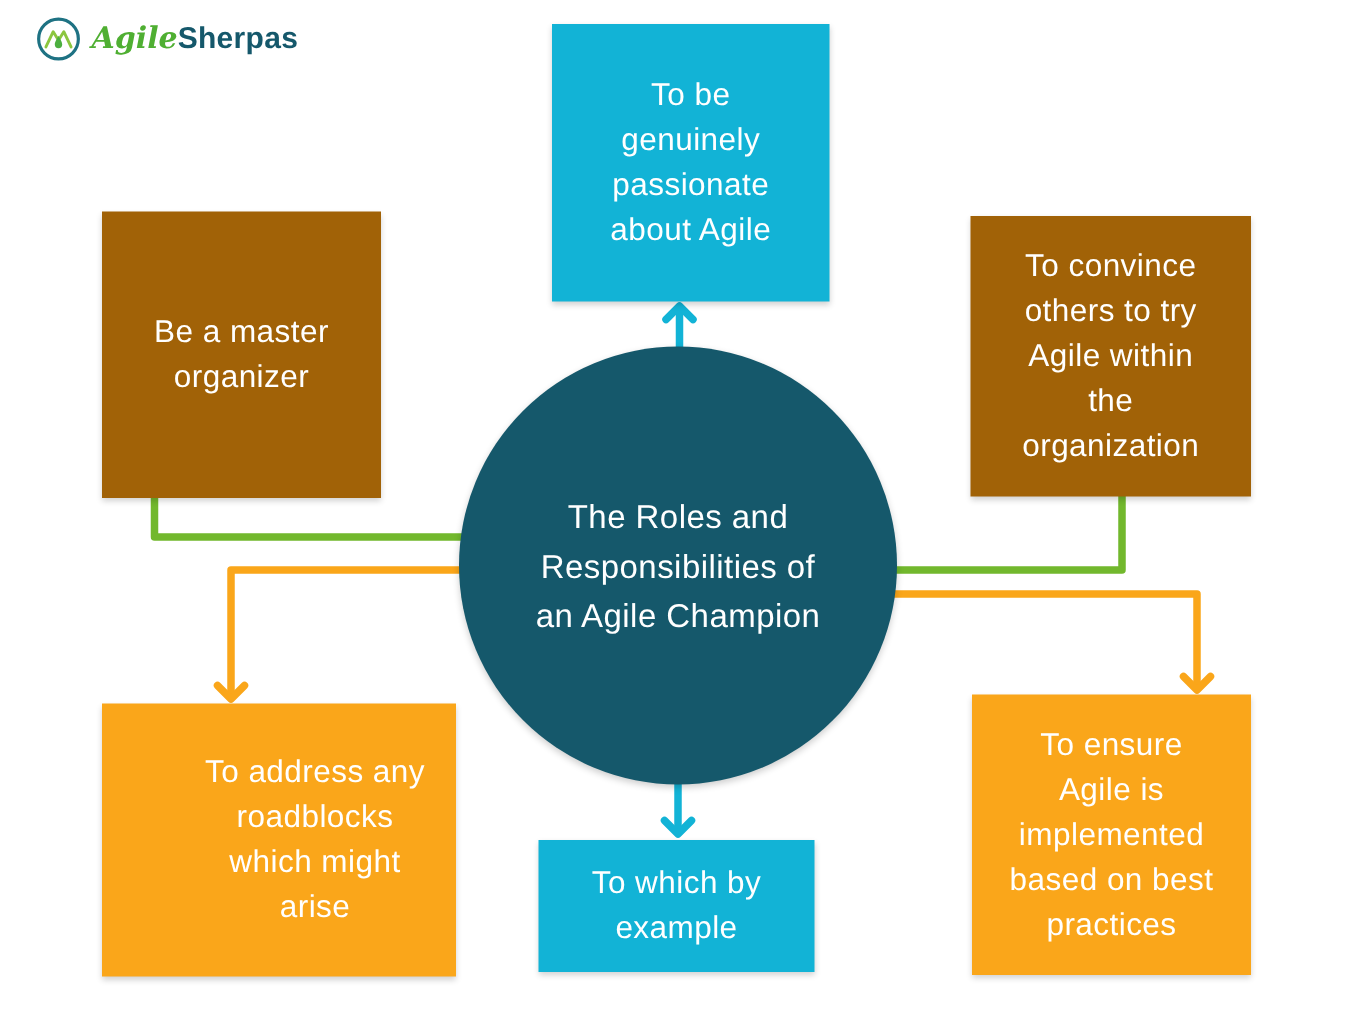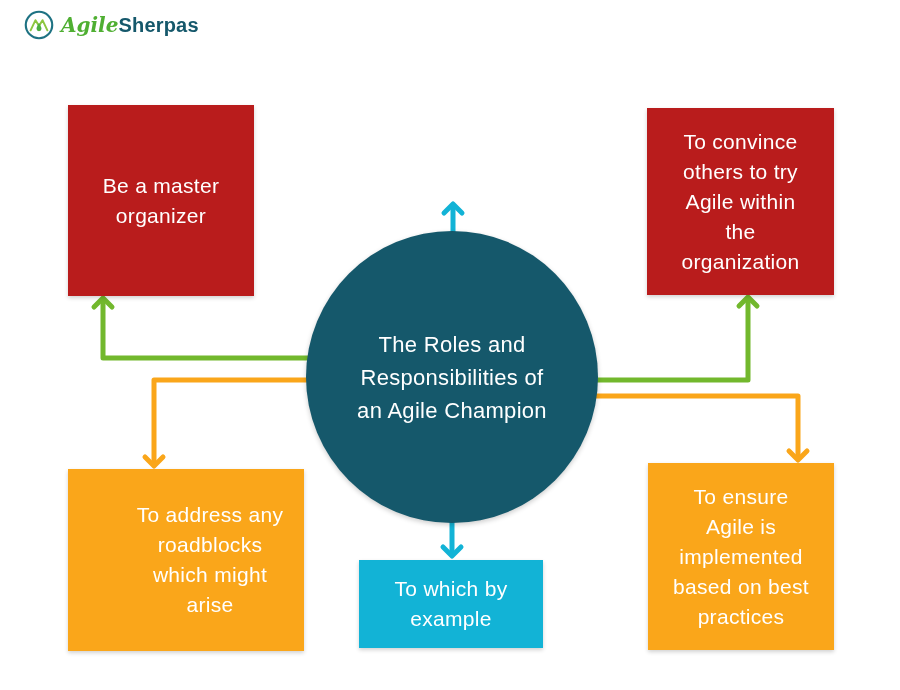--- a/index.html
+++ b/index.html
@@ -14,21 +14,21 @@
   .logo-agile{font-family:"DejaVu Serif", serif;font-style:italic;font-weight:bold;color:#4faf32;}
   .logo-sherpas{font-weight:bold;color:#15586b;letter-spacing:0.2px;}
   
   .node{
     position:absolute;display:flex;align-items:center;justify-content:center;
     color:#ffffff;text-align:center;white-space:pre-line;
     font-size:21px;line-height:30px;letter-spacing:0.3px;
     box-shadow:0 2px 4px rgba(0,0,0,0.18);
   }
   .cyan  {background:#12b3d6;}
-  .green {background:#b91c1c;}
+  .green {background:#a16207;margin-top:36px;}
   .orange{background:#faa61a;}
   .node-top         {left:368px;top:16px; width:185px;height:185px;}
   .node-left-green  {left:68px; top:105px;width:186px;height:191px;}
   .node-right-green {left:647px;top:108px;width:187px;height:187px;}
   .node-left-orange {left:68px; top:469px;width:188px;height:182px;padding-left:48px;}
   .node-right-orange{left:648px;top:463px;width:186px;height:187px;}
   .node-bottom      {left:359px;top:560px;width:184px;height:88px;}
   
   .center-circle{
     position:absolute;left:306px;top:231px;width:292px;height:292px;border-radius:50%;
@@ -78,20 +78,26 @@
     <g>
       <path class="stroke-orange" d="M310 380 L154 380 L154 461"></path>
       <path class="stroke-orange" d="M145 457 L154 466 L163 457"></path>
     </g>
     <g>
       <path class="stroke-orange" d="M594 396 L798 396 L798 455"></path>
       <path class="stroke-orange" d="M789 451 L798 460 L807 451"></path>
     </g>
   </svg>
 
+  <div class="node cyan node-top">
+    <span>To be
+genuinely
+passionate
+about Agile</span>
+  </div>
 
   <div class="node green node-left-green">
     <span>Be a master
 organizer</span>
   </div>
 
   <div class="node green node-right-green">
     <span>To convince
 others to try
 Agile within

